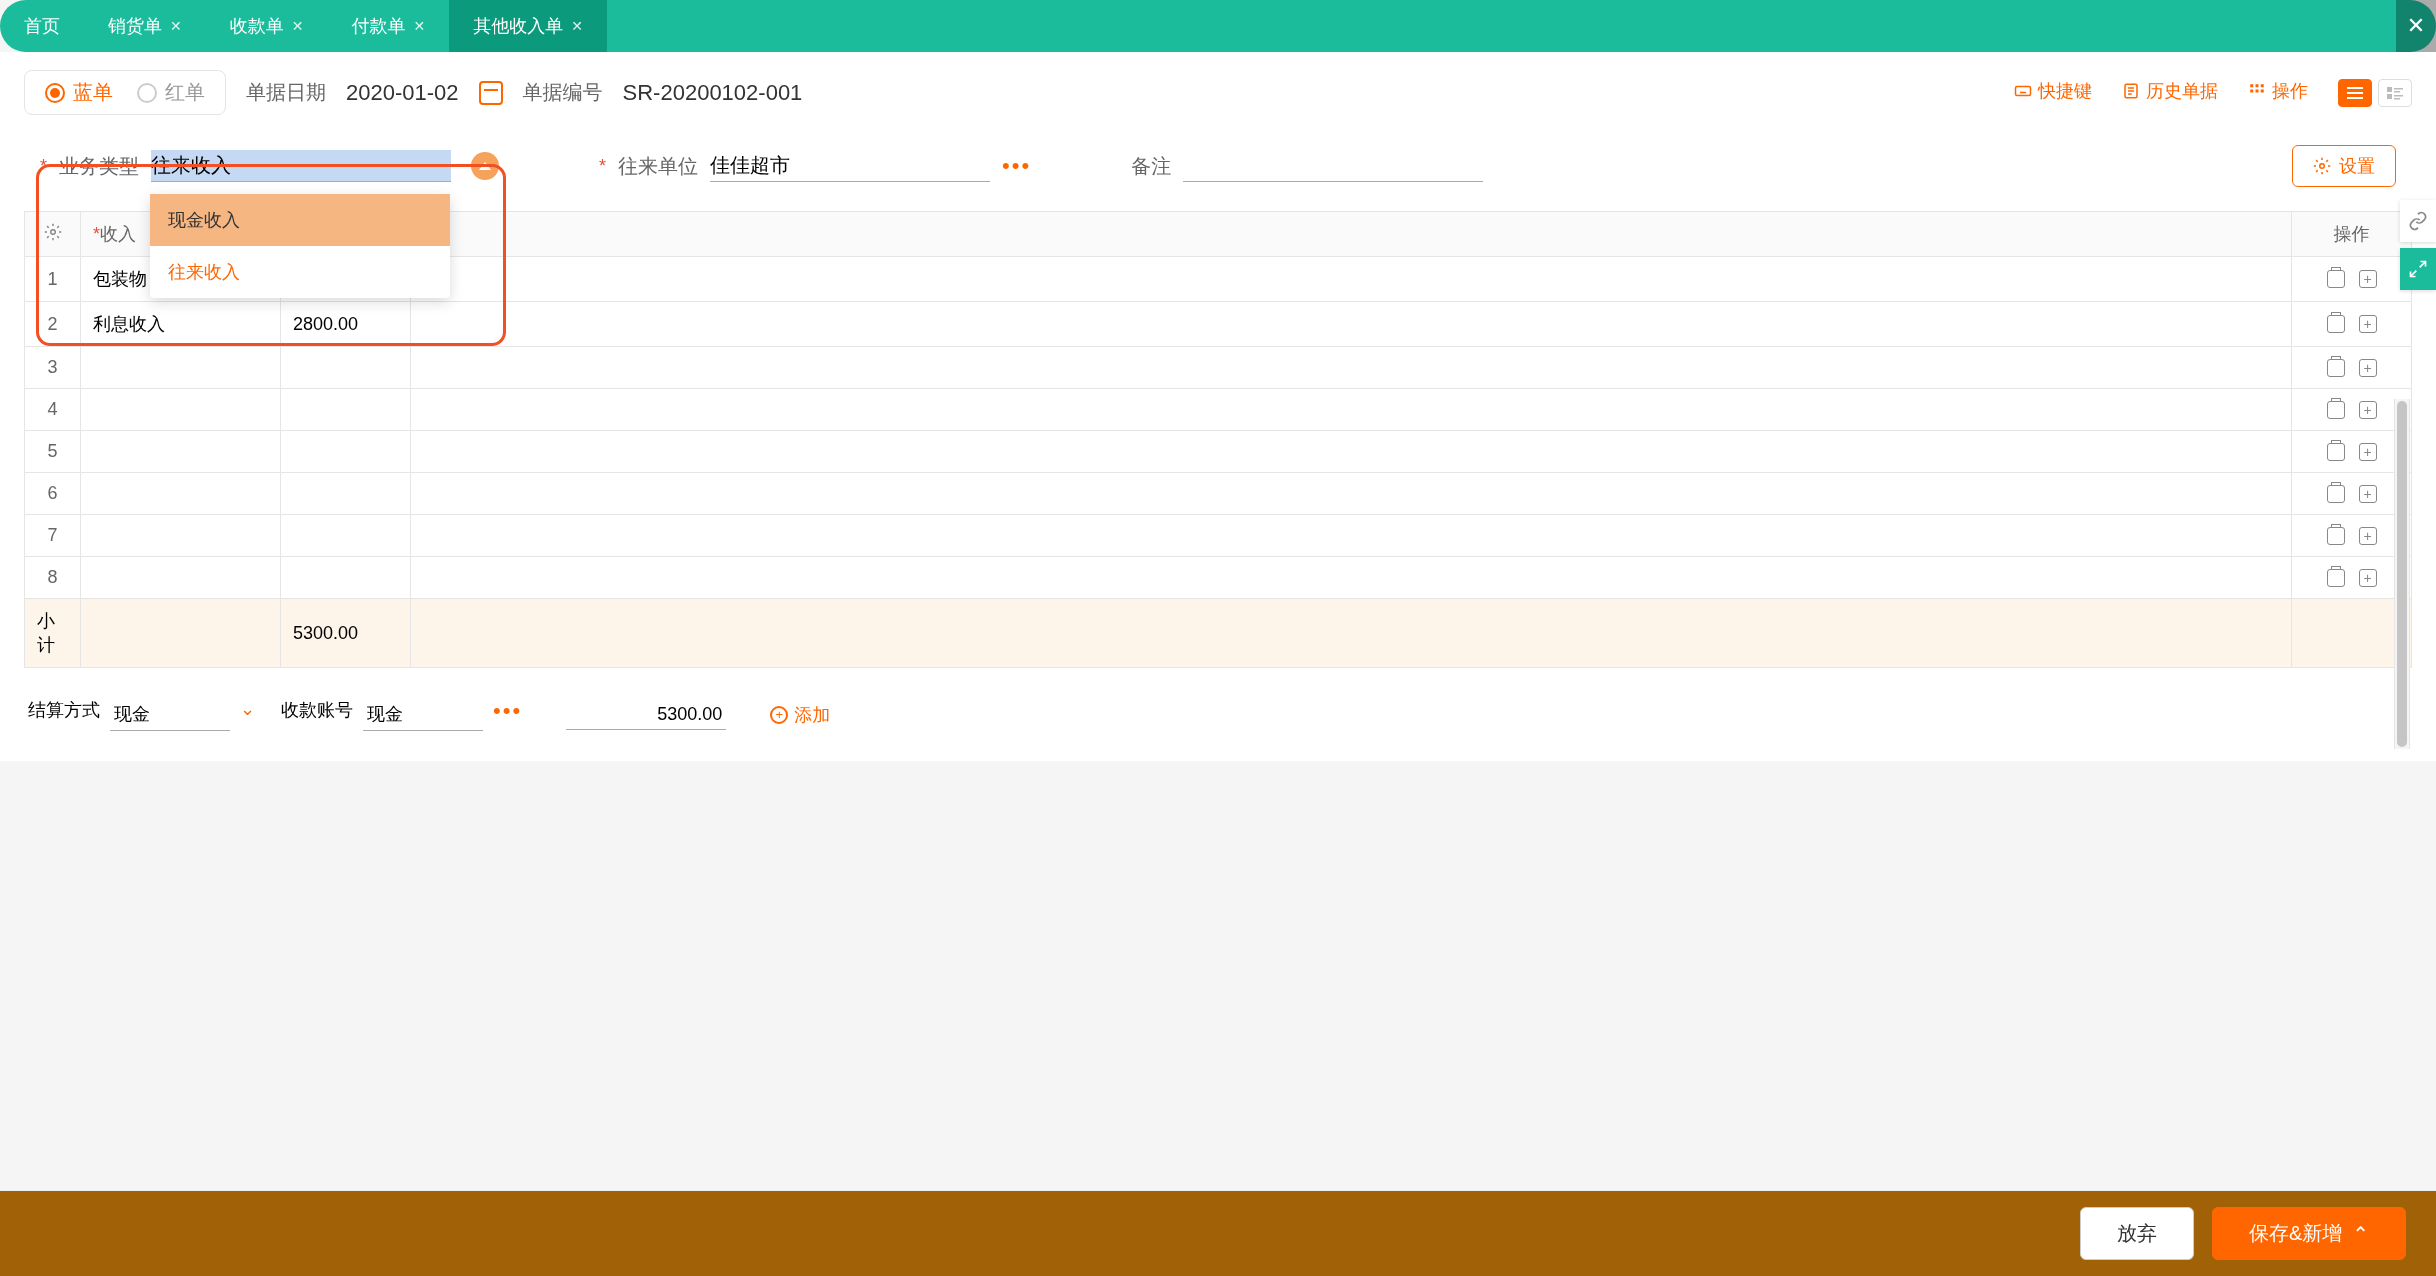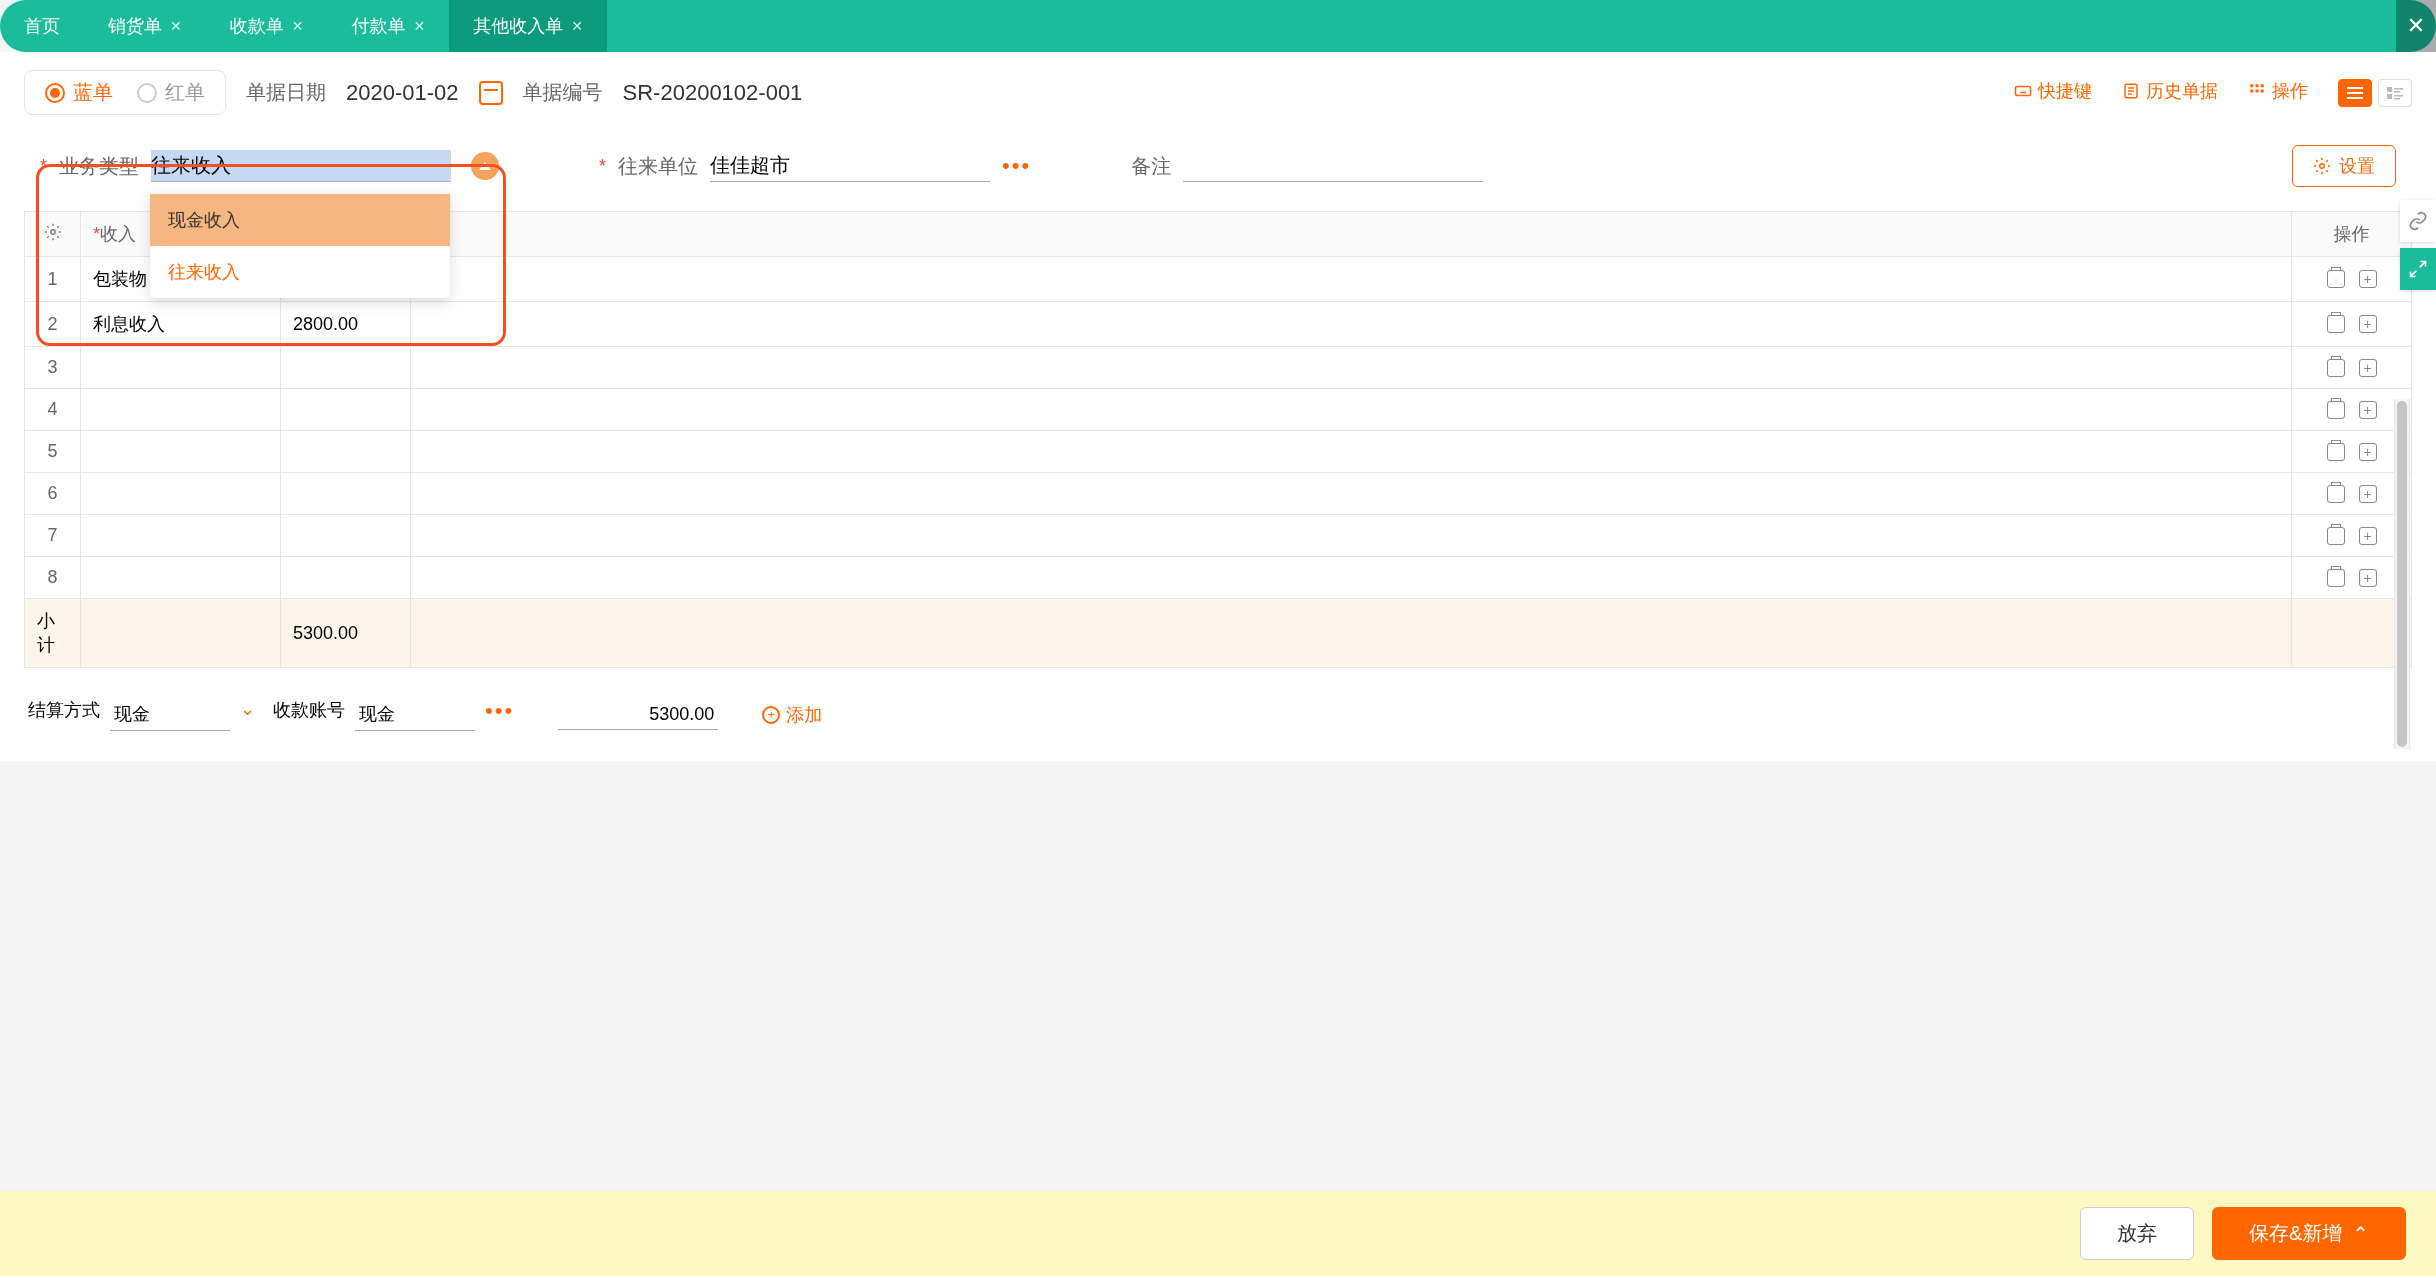--- a/index.html
+++ b/index.html
@@ -66,21 +66,21 @@
     tr.subtotal td { background: #fdf5ea; }
     
     .payment-row { padding: 10px 28px 30px; display: flex; align-items: center; gap: 14px; font-size: 18px; }
     .pay-field { display: flex; align-items: flex-start; gap: 10px; }
     .pay-sel { border: none; border-bottom: 1px solid #aaa; padding: 4px 20px 4px 4px; font-size: 18px; width: 120px; }
     .chev { color: #f60; font-size: 18px; }
     .pay-amt { border: none; border-bottom: 1px solid #aaa; text-align: right; width: 160px; padding: 4px; font-size: 18px; }
     .add-link { color: #f60; display: flex; align-items: center; gap: 6px; cursor: pointer; }
     .add-circle { width: 18px; height: 18px; border: 2px solid #f60; border-radius: 50%; display: inline-flex; align-items: center; justify-content: center; font-size: 13px; line-height: 1; }
     
-    .footer { position: fixed; bottom: 0; left: 0; right: 0; background: #fef9c3; border-top: 1px solid #eee; padding: 16px 30px; display: flex; justify-content: flex-end; gap: 18px; }
+    .footer { position: fixed; bottom: 0; left: 0; right: 0; background: #a16207; border-top: 1px solid #eee; padding: 16px 30px; display: flex; justify-content: flex-end; gap: 18px; }
     .btn { padding: 12px 36px; border-radius: 6px; font-size: 20px; cursor: pointer; border: 1px solid #ccc; background: #fff; color: #333; }
     .btn.primary { background: #f60; border-color: #f60; color: #fff; display: flex; align-items: center; gap: 10px; }
     
     .side-tools { position: fixed; right: 0; top: 200px; display: flex; flex-direction: column; gap: 6px; }
     .side-btn { width: 36px; height: 42px; background: #fff; box-shadow: 0 1px 4px rgba(0,0,0,0.15); display: flex; align-items: center; justify-content: center; cursor: pointer; color: #888; }
     .side-btn.active { background: #1abc9c; color: #fff; }
     
     .scrollbar-track { position: absolute; right: 26px; top: 188px; width: 16px; height: 350px; background: #f5f5f5; border-left: 1px solid #e5e5e5; border-right: 1px solid #e5e5e5; }
     .scrollbar-thumb { position: absolute; inset: 2px; background: #c5c5c5; border-radius: 8px; }
   </style>
@@ -336,21 +336,21 @@
         <div class="scrollbar-thumb"></div>
       </div>
   </div>
 
   <div class="payment-row">
     <div class="pay-field">
       <span>结算方式</span>
       <span class="pay-sel">现金</span>
       <span class="chev">⌄</span>
     </div>
-    <div class="pay-field" style="margin-left:4px">
+    <div class="pay-field" style="margin-left:12px">
       <span>收款账号</span>
       <span class="pay-sel">现金</span>
       <span class="more-dots">•••</span>
     </div>
     <input class="pay-amt" style="margin-left: 30px;" value="5300.00">
     <div class="add-link" style="margin-left:30px">
       <span class="add-circle">+</span>
       <span>添加</span>
     </div>
   </div>

